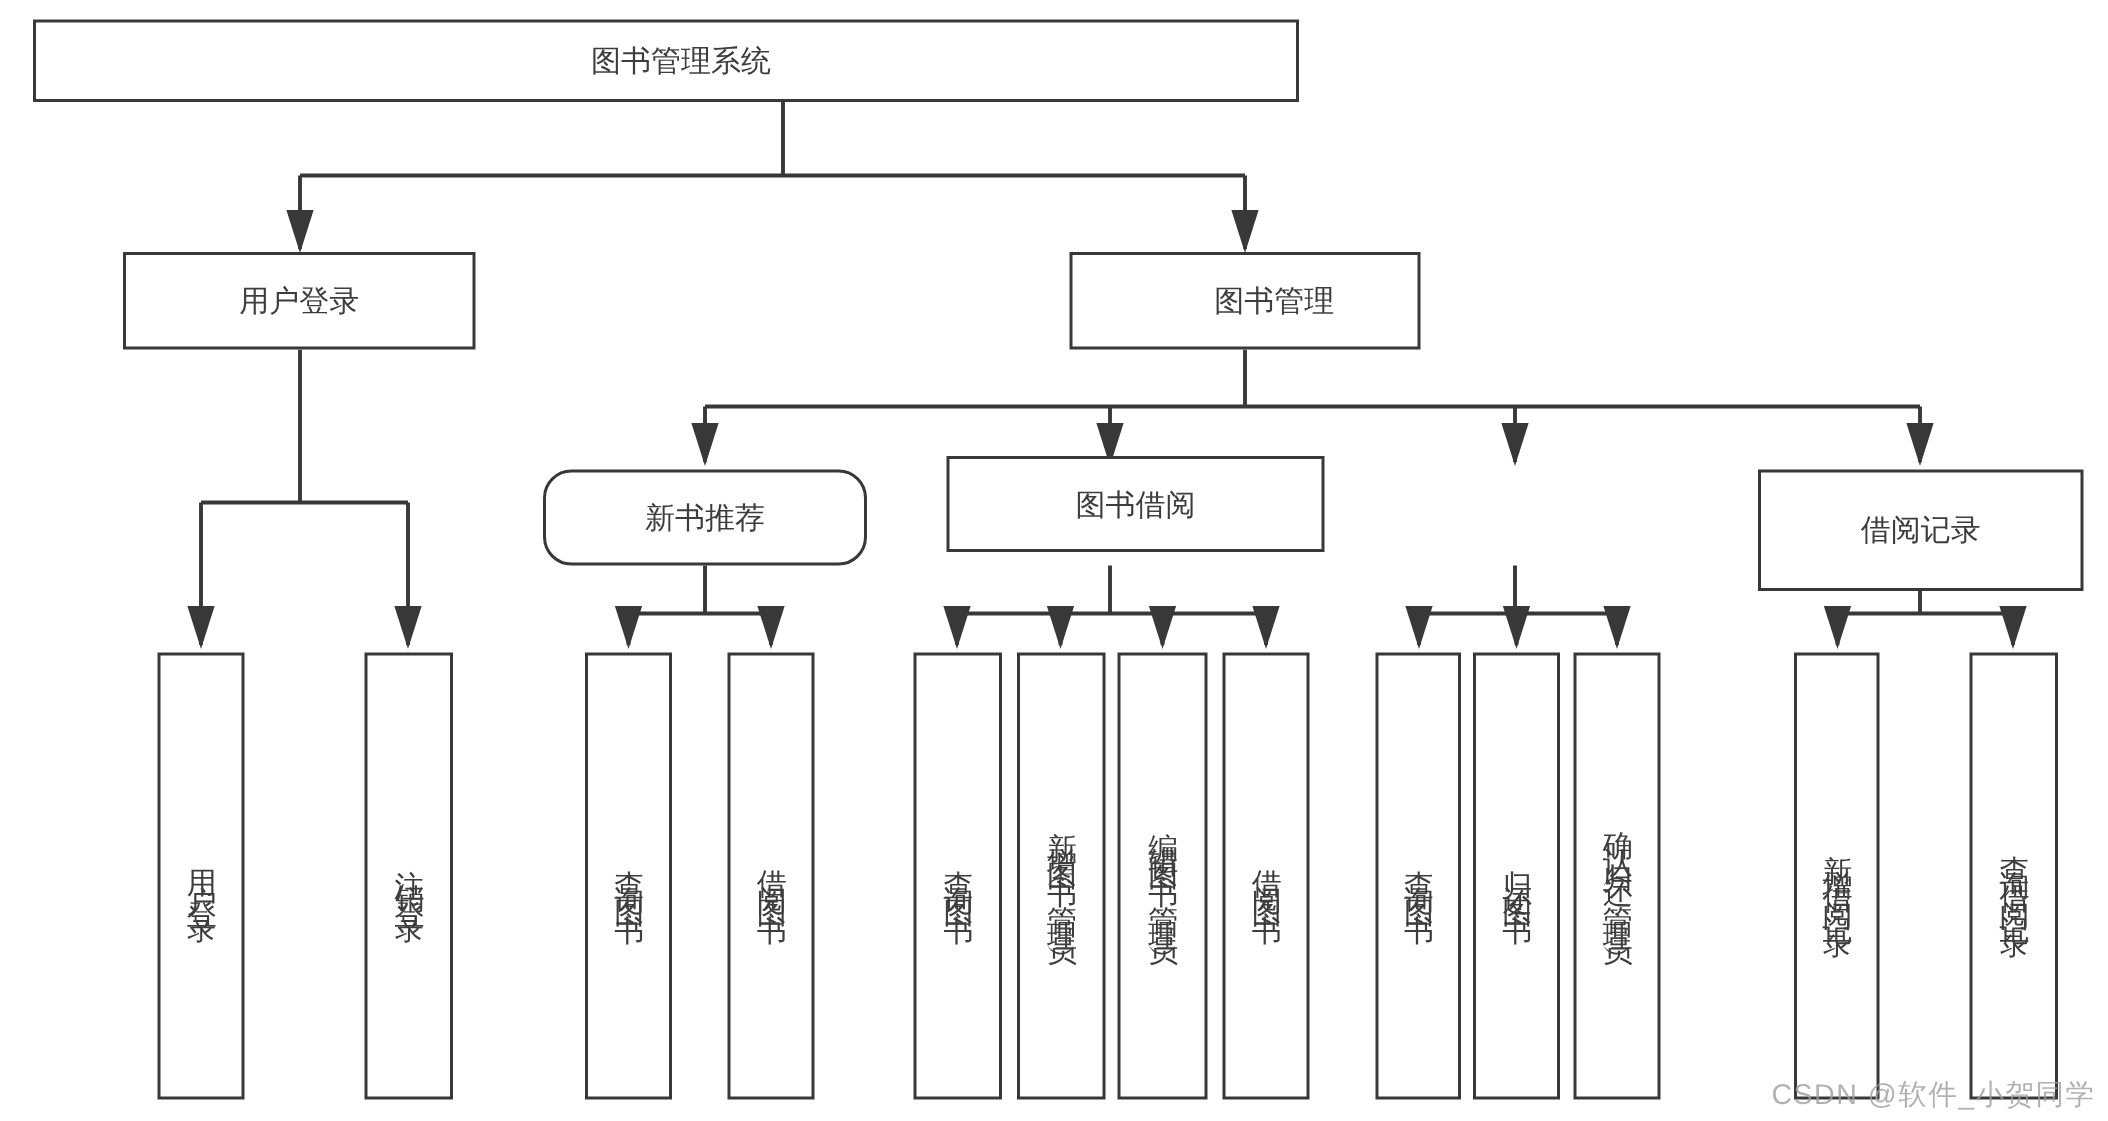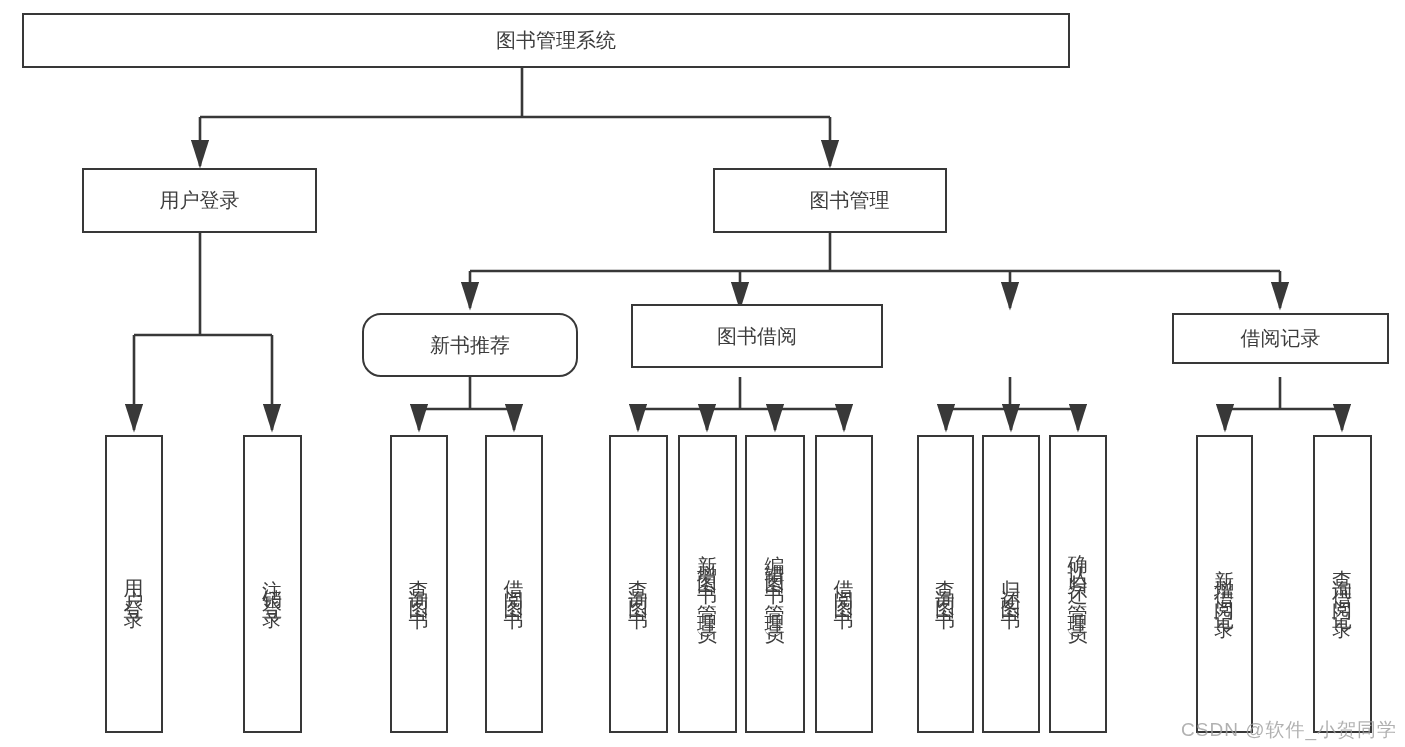--- a/index.html
+++ b/index.html
@@ -116,28 +116,28 @@
     </g>
 
     <g>
       <line x1="1280" y1="377" x2="1280" y2="409"></line>
       <line x1="1225" y1="409" x2="1342" y2="409"></line>
       <line x1="1225" y1="409" x2="1225" y2="430" marker-end="url(#ah)"></line>
       <line x1="1342" y1="409" x2="1342" y2="430" marker-end="url(#ah)"></line>
     </g>
   </svg>
 
-  <div class="box" style="left:22px; top:13px; width:1048px; height:55px;padding-left:20px;">图书管理系统</div>
+  <div class="box" style="left:22px; top:13px; width:844px; height:55px;padding-left:20px;">图书管理系统</div>
 
   <div class="box" style="left:82px; top:168px; width:235px; height:65px;">用户登录</div>
   <div class="box" style="left:713px; top:168px; width:234px; height:65px;padding-left:39px;">图书管理</div>
 
   <div class="box" style="left:362px; top:313px; width:216px; height:64px;border-radius:19px;">新书推荐</div>
   <div class="box" style="left:631px; top:304px; width:252px; height:64px;">图书借阅</div>
-  <div class="box" style="left:1172px; top:313px; width:217px; height:51px;">借阅记录</div>
+  <div class="box" style="left:1172px; top:313px; width:217px; height:81px;">借阅记录</div>
 
   <div class="box leaf" style="left:105px; top:435px; width:58px; height:298px;">用户登录</div>
   <div class="box leaf" style="left:243px; top:435px; width:59px; height:298px;">注销登录</div>
   <div class="box leaf" style="left:390px; top:435px; width:58px; height:298px;">查询图书</div>
   <div class="box leaf" style="left:485px; top:435px; width:58px; height:298px;">借阅图书</div>
   <div class="box leaf" style="left:609px; top:435px; width:59px; height:298px;">查询图书</div>
   <div class="box leaf" style="left:678px; top:435px; width:59px; height:298px;">新增图书（管理员）</div>
   <div class="box leaf" style="left:745px; top:435px; width:60px; height:298px;">编辑图书（管理员）</div>
   <div class="box leaf" style="left:815px; top:435px; width:58px; height:298px;">借阅图书</div>
   <div class="box leaf" style="left:917px; top:435px; width:57px; height:298px;">查询图书</div>

